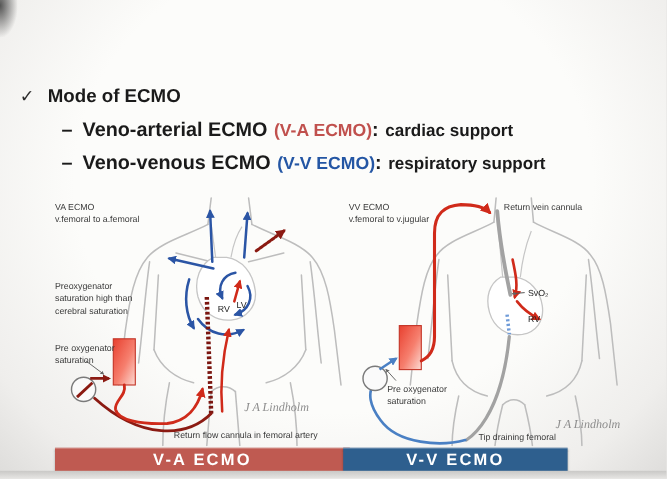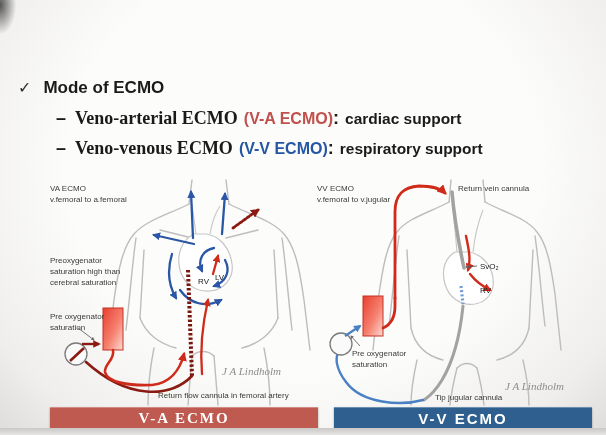--- a/index.html
+++ b/index.html
@@ -24,21 +24,21 @@
   .title {
     position:absolute; top:22px; left:0; width:100%; margin:0;
     text-align:center; font-size:30px; font-weight:bold; color:#111;
     letter-spacing:.5px;
   }
   .bullet-line { position:absolute; left:18px; top:78px; font-size:17px; font-weight:bold; color:#1a1a1a; }
   .bullet-line .check { font-size:16px; font-weight:normal; color:#2b2b2b; margin-right:12px; }
   .sub { position:absolute; left:56px; white-space:nowrap; color:#1a1a1a; font-weight:bold; }
   .sub1 { top:108px; } .sub2 { top:138px; }
   .sub .dash { font-size:18px; margin-right:9px; }
-  .sub .main { font-size:18px;font-family:Liberation Serif, serif; }
+  .sub .main { font-size:18px; }
   .sub .hl { font-size:16px; margin-left:6px; }
   .sub .hl.accent-red  { color:#c0504d; }
   .sub .hl.accent-blue { color:#2456a4; }
   .sub .colon { font-size:18px; }
   .sub .rest { font-size:15.5px; margin-left:6px; }
   
   .diagram { position:absolute; top:178px; height:228px; }
   .diagram-va { left:42px;  width:270px; }
   .diagram-vv { left:305px; width:290px; }
   .diagram svg { position:absolute; left:0; top:0; }
@@ -47,22 +47,22 @@
   .organ-label { position:absolute; font-size:8px; color:#222; }
   .svo2-wrap { position:absolute; font-size:8px; color:#222; white-space:nowrap; }
   
   .bar {
     position:absolute; top:407px; height:21px;
     display:flex; align-items:center; justify-content:center;
     color:#fff; font-weight:bold; font-size:15px; letter-spacing:2px;
     box-shadow:0 1px 2px rgba(0,0,0,.35);
     border-top:1px solid rgba(255,255,255,.3);
   }
-  .bar-red  { left:50px;  width:268px; background:#bf5a51;font-family:Liberation Serif, serif; }
-  .bar-blue { left:334px; width:258px; background:#2e5f8e; }
+  .bar-red  { left:50px;  width:268px; background:#bf5a51; }
+  .bar-blue { left:312px; width:204px; background:#2e5f8e; }
 </style>
 </head>
 <body>
 
 <div class="stage">
   <div class="corner-shade"></div>
 
 
   <div class="bullet-line">
     <span class="check">✓</span><span>Mode of ECMO</span>
@@ -245,21 +245,21 @@
     </div>
     <div class="dlabel" style="left:153px; top:5px;">Return vein cannula</div>
     <div class="svo2-wrap" style="left:175px; top:84px;">
       <span>SvO₂</span>
     </div>
     <div class="organ-label" style="left:175px; top:108px;">RV</div>
     <div class="dlabel" style="left:47px; top:170px;">
       <div>Pre oxygenator</div>
       <div>saturation</div>
     </div>
-    <div class="dlabel" style="left:130px; top:214px;">Tip jugular cannula</div>
+    <div class="dlabel" style="left:130px; top:214px;">Tip draining femoral</div>
     <div class="sig" style="left:200px; top:202px;">J A Lindholm</div>
   </div>
 
   <div class="bar bar-red">
     <span>V-A ECMO</span>
   </div>
   <div class="bar bar-blue">
     <span>V-V ECMO</span>
   </div>
 

